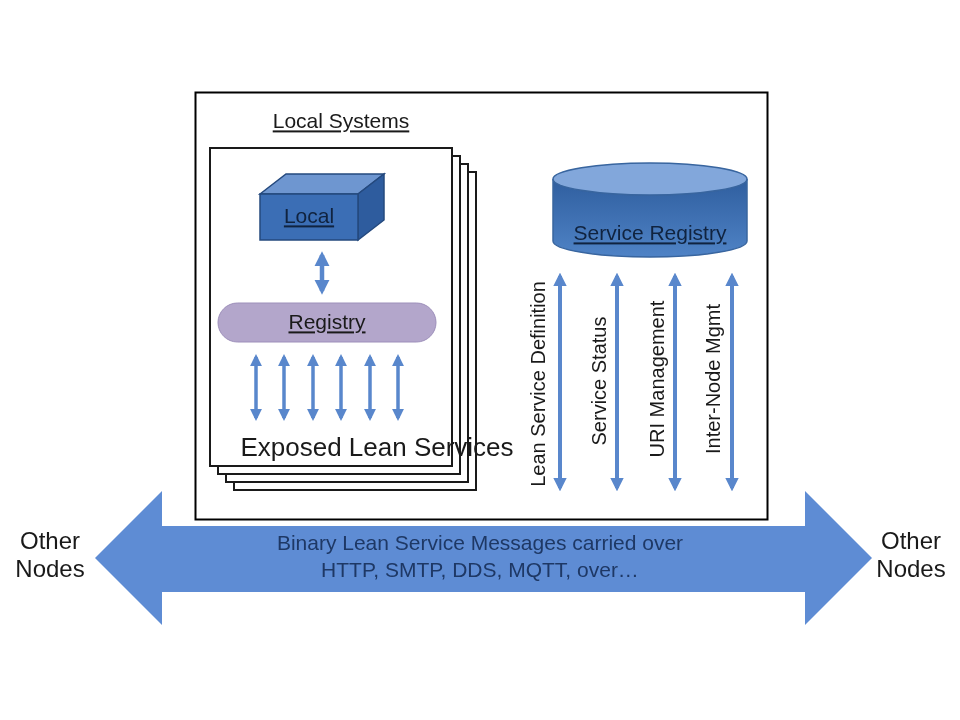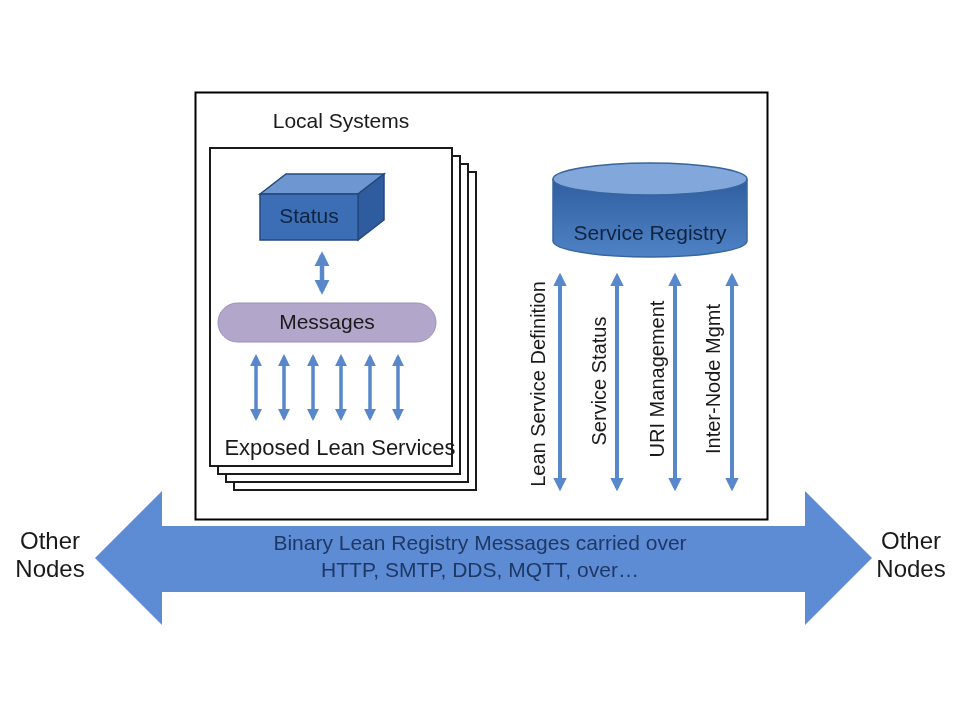--- a/index.html
+++ b/index.html
@@ -20,22 +20,22 @@
   .lbl {
     position: absolute;
     transform: translate(-50%, -50%);
     white-space: nowrap;
     text-align: center;
     line-height: 1.2;
   }
   .lbl.vert {
     transform: translate(-50%, -50%) rotate(-90deg);
   }
-  .t21 { font-size: 21px; }
-  .t22 { font-size: 22px; }
+  .t21 { font-size: 21px; text-decoration: underline; }
+  .t22 { font-size: 26px; margin-left: 37px; }
   .t20 { font-size: 20px; }
   .navy { color: #10233f; }
   .bus-text {
     position: absolute;
     left: 480px; top: 556px;
     transform: translate(-50%, -50%);
     text-align: center;
     font-size: 21px;
     line-height: 27px;
     white-space: nowrap;
@@ -99,35 +99,35 @@
     <rect x="218" y="303" width="218" height="39" rx="19.5" ry="19.5" fill="#B3A6CB" stroke="#9D8FBA" stroke-width="1"></rect>
 
     <g>
       <path d="M553,179 L553,241 A97,16 0 0 0 747,241 L747,179 A97,16 0 0 1 553,179 Z" fill="url(#cylBody)" stroke="#38659F" stroke-width="1.5"></path>
       <ellipse cx="650" cy="179" rx="97" ry="16" fill="#82A7DB" stroke="#38659F" stroke-width="1.5"></ellipse>
     </g>
   </svg>
 
   <div class="lbl t21" style="left:341px; top:121px;">Local Systems</div>
 
-  <div class="lbl t21 navy" style="left:309px; top:216px;">Status</div>
+  <div class="lbl t21 navy" style="left:309px; top:216px;">Local</div>
 
-  <div class="lbl t21" style="left:327px; top:322px;">Messages</div>
+  <div class="lbl t21" style="left:327px; top:322px;">Registry</div>
 
   <div class="lbl t22" style="left:340px; top:448px;">Exposed Lean Services</div>
 
   <div class="lbl t21 navy" style="left:650px; top:233px;">Service Registry</div>
 
   <div class="lbl vert t20" style="left:538px; top:384px;">Lean Service Definition</div>
   <div class="lbl vert t20" style="left:599px; top:381px;">Service Status</div>
   <div class="lbl vert t20" style="left:657px; top:379px;">URI Management</div>
   <div class="lbl vert t20" style="left:713px; top:379px;">Inter-Node Mgmt</div>
 
   <div class="bus-text" style="color:#1E3865;">
-    <div>Binary Lean Registry Messages carried over</div>
+    <div>Binary Lean Service Messages carried over</div>
     <div>HTTP, SMTP, DDS, MQTT, over…</div>
   </div>
 
   <div class="nodes-label" style="left:50px; top:555px;">
     <div>Other</div>
     <div>Nodes</div>
   </div>
 
   <div class="nodes-label" style="left:911px; top:555px;">
     <div>Other</div>

